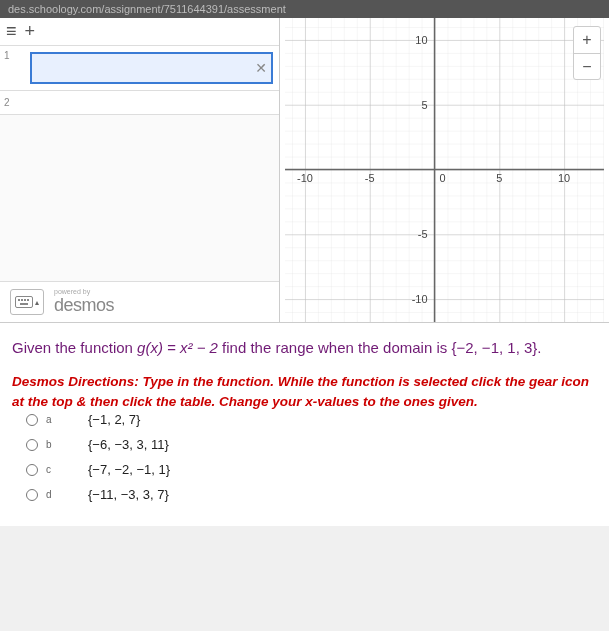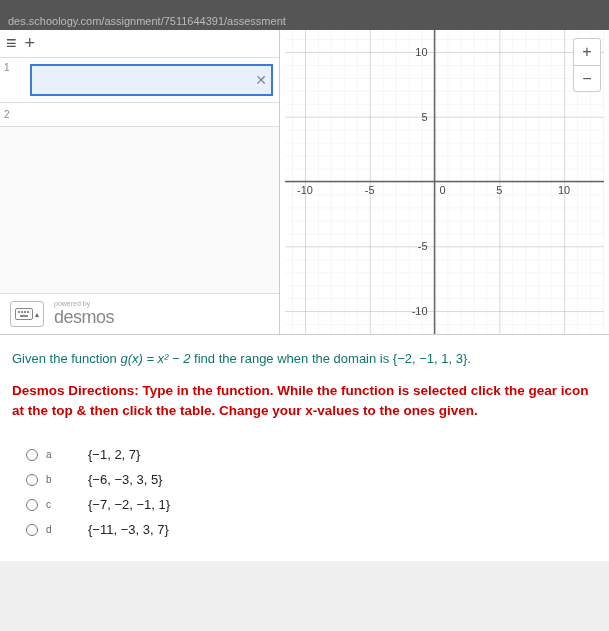--- a/index.html
+++ b/index.html
@@ -7,21 +7,21 @@
       font-family: Arial, sans-serif;
       width: 609px;
       height: 631px;
       overflow: hidden;
       background: #f0f0f0;
     }
     .url-bar {
       background: #555;
       color: #bbb;
       font-size: 11px;
-      padding: 15px 8px;
+      padding: 3px 8px;
       height: 18px;
     }
     .top-section {
       display: flex;
       height: 305px;
       background: #fff;
       border-bottom: 1px solid #ccc;
     }
     .expr-panel {
       width: 280px;
@@ -141,30 +141,31 @@
       cursor: pointer;
     }
     .zoom-btn + .zoom-btn { border-top: 1px solid #ccc; }
     .graph-svg { width: 100%; height: 100%; }
 
     .question-section {
       padding: 14px 12px;
       background: #fff;
     }
     .q-prompt {
-      font-size: 13px;
-      color: #0f766e;
+      font-size: 15px;
+      color: #701a75;
       margin-bottom: 12px;
       line-height: 1.5;
     }
     .directions {
       font-size: 13.5px;
       color: #cc0000;
+      font-style: italic;
       font-weight: bold;
-      margin-bottom: 26px;
+      margin-bottom: 0;
       line-height: 1.5;
     }
     .choices { padding-left: 14px; }
     .choice {
       display: flex;
       align-items: center;
       gap: 8px;
       margin-bottom: 10px;
       font-size: 13px;
     }
@@ -255,21 +256,21 @@
   <div class="directions">Desmos Directions: Type in the function. While the function is selected click the gear icon at the top &amp; then click the table. Change your x-values to the ones given.</div>
   <div class="choices">
     <label class="choice">
       <input type="radio" name="ans" style="">
       <span class="choice-letter">a</span>
       <span class="choice-text">{−1, 2, 7}</span>
     </label>
     <label class="choice">
       <input type="radio" name="ans" style="">
       <span class="choice-letter">b</span>
-      <span class="choice-text">{−6, −3, 3, 5}</span>
+      <span class="choice-text">{−6, −3, 3, 11}</span>
     </label>
     <label class="choice">
       <input type="radio" name="ans" style="">
       <span class="choice-letter">c</span>
       <span class="choice-text">{−7, −2, −1, 1}</span>
     </label>
     <label class="choice">
       <input type="radio" name="ans" style="">
       <span class="choice-letter">d</span>
       <span class="choice-text">{−11, −3, 3, 7}</span>

